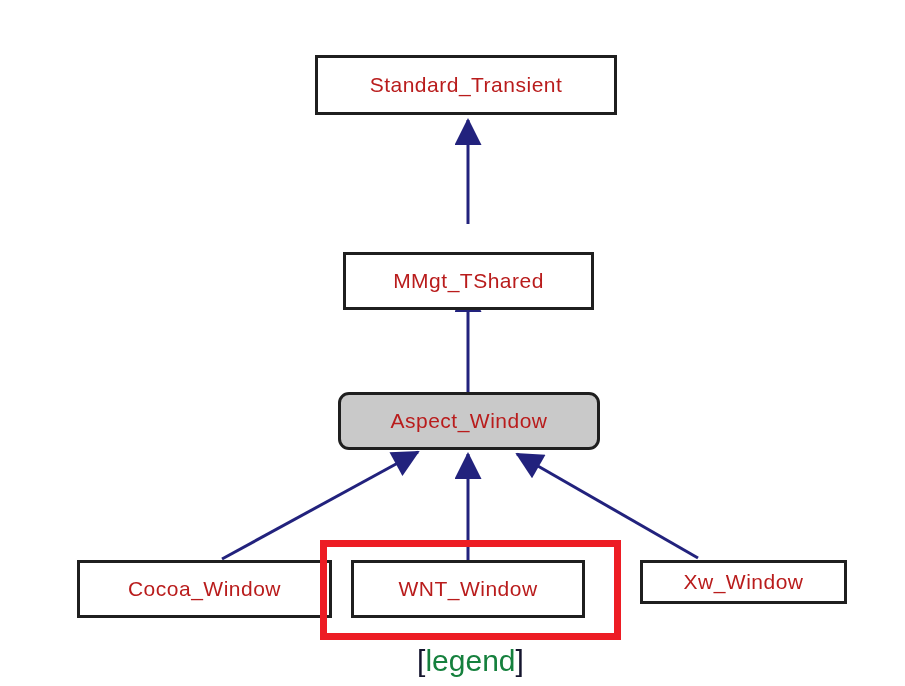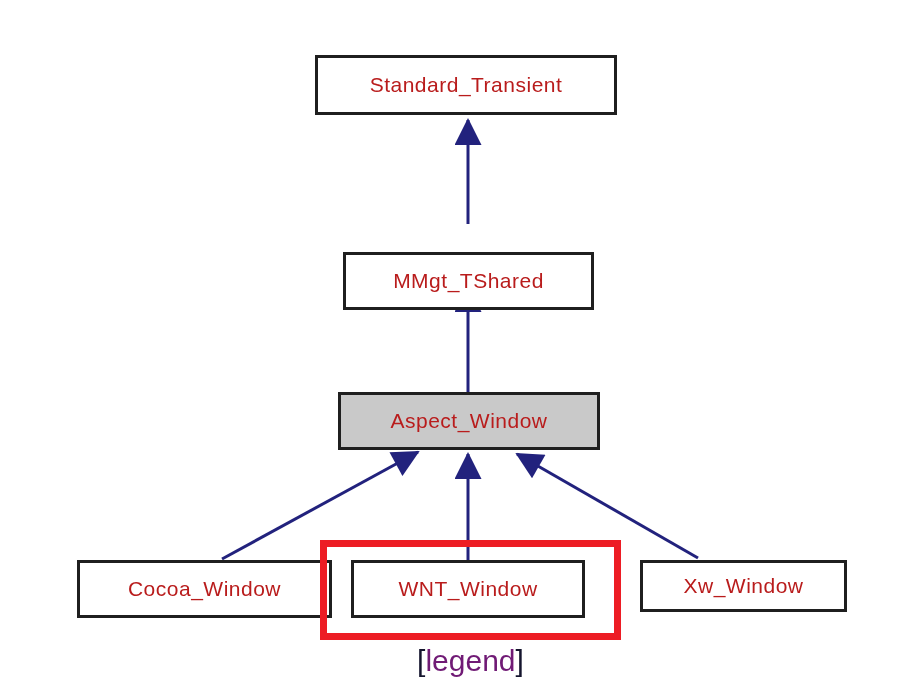--- a/index.html
+++ b/index.html
@@ -19,41 +19,41 @@
     display:flex;align-items:center;justify-content:center;
     font-size:21px;
     letter-spacing:0.5px;
     color:#b91c1c;
     white-space:nowrap;
     cursor:pointer;
   }
   .node.selected{background:#c9c9c9;}
   #node-standard-transient{left:315px;top:55px;width:302px;height:60px;}
   #node-mmgt-tshared{left:343px;top:216px;width:251px;height:58px;margin-top:36px;}
-  #node-aspect-window{left:338px;top:392px;width:262px;height:58px;}
+  #node-aspect-window{left:338px;top:392px;width:262px;height:58px;border-radius:11px;}
   #node-cocoa-window{left:45px;top:560px;width:255px;height:58px;margin-left:32px;}
   #node-wnt-window{left:351px;top:560px;width:234px;height:58px;}
-  #node-xw-window{left:640px;top:560px;width:207px;height:52px;}
+  #node-xw-window{left:640px;top:560px;width:207px;height:44px;}
   #highlight-rect{
     position:absolute;
     left:320px;top:540px;width:301px;height:100px;
     box-sizing:border-box;
     border:7px solid #ed1c24;
     background:transparent;
     pointer-events:none;
   }
   #legend-row{
     position:absolute;
     left:320px;top:644px;width:301px;
     text-align:center;
     font-size:30px;
   }
   #legend-link{text-decoration:none;cursor:pointer;}
   .bracket{color:#15152e;}
-  #legend-label{color:#701a75;}
+  #legend-label{color:#15803d;}
 </style>
 </head>
 <body>
 
 <div id="canvas">
 
   <svg id="edges" width="905" height="686" viewBox="0 0 905 686" xmlns="http://www.w3.org/2000/svg">
     <defs>
       <marker id="arrow" viewBox="0 0 10 10" refX="9.3" refY="5" markerWidth="10.5" markerHeight="9" orient="auto">
         <polygon points="0,0 10,5 0,10" fill="#22227d"></polygon>

